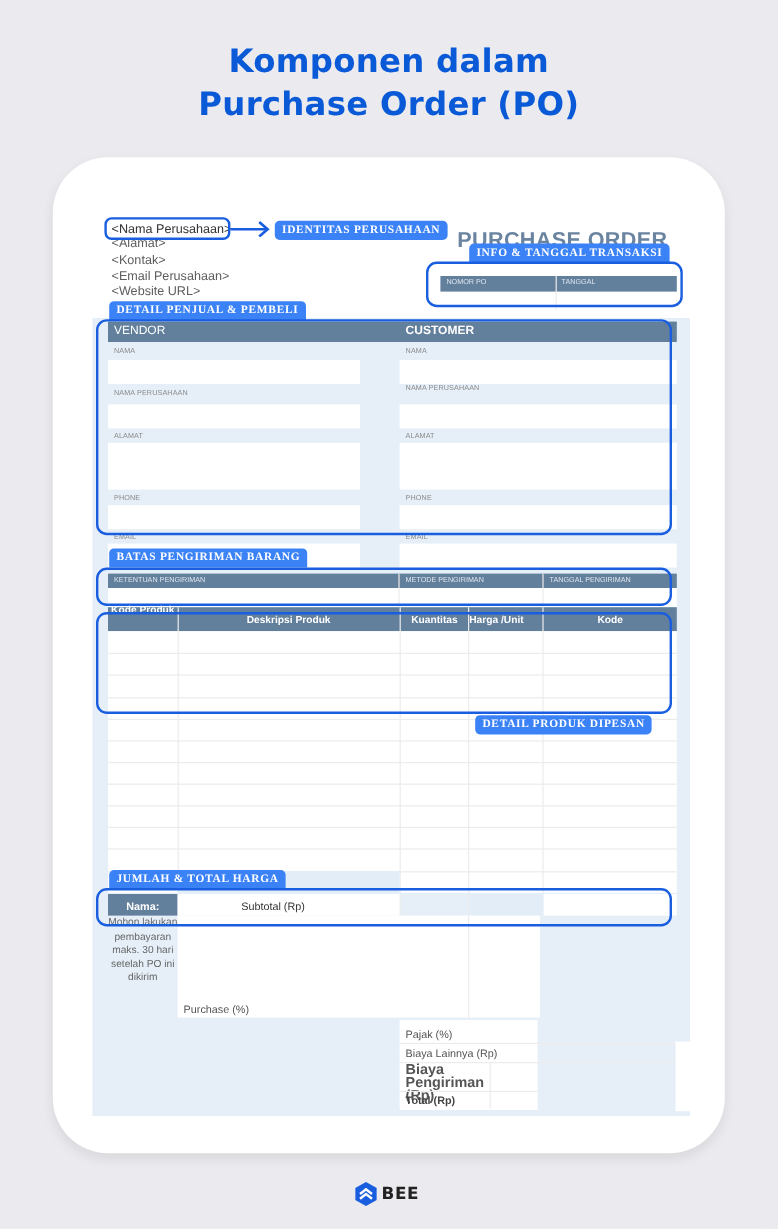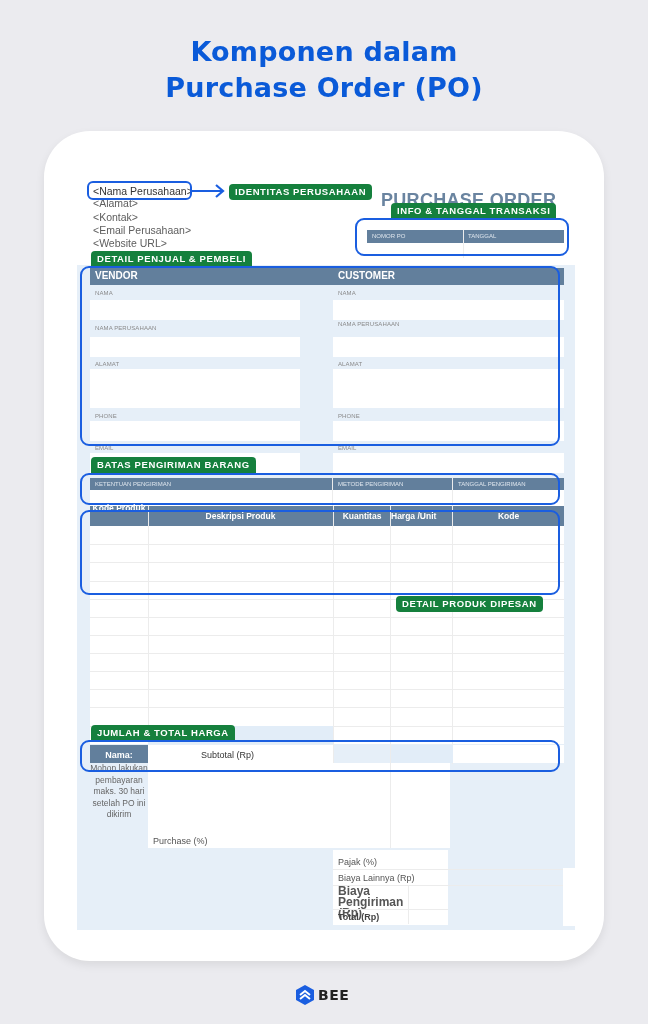--- a/index.html
+++ b/index.html
@@ -15,21 +15,21 @@
   .abs { position: absolute; }
   .gray-text { color: #5d5d5d; font-size: 10px; }
   .tiny { font-size: 6px; color: #8a8a8a; letter-spacing: 0.1px; }
   .hdr { background: #627f9c; color: #fff; }
 
   
   .doc-bg { position: absolute; left: 77px; top: 265px; width: 498px; height: 665px; background: #e6eff8; }
 
   .field-white { position: absolute; background: #fff; }
 
-  .tag { position: absolute; background: #15803d; color: #fff; font-family: Liberation Sans, sans-serif;
+  .tag { position: absolute; background: #3b82f6; color: #fff; font-family: Liberation Serif, serif;
     font-weight: bold; font-size: 9.5px; line-height: 14px; padding: 1px 6px; border-radius: 4px 4px 0 0; letter-spacing: 0.6px; white-space: nowrap; }
   .tag.round { border-radius: 4px; }
 
   .outline { position: absolute; border: 2px solid #1a5ee0; border-radius: 9px; }
 
   .grid-line-h { position: absolute; height: 1px; background: #ececec; }
   .grid-line-v { position: absolute; width: 1px; background: #ececec; }
 
   .logo { position: absolute; left: 296px; top: 985px; display: flex; align-items: center; gap: 4px; }
   .logo-text { font-family: "DejaVu Sans", sans-serif; font-weight: bold; font-size: 14px; color: #222; letter-spacing: 0.5px; }
@@ -63,21 +63,21 @@
 <div class="tag" style="left:391px; top:203px;">INFO &amp; TANGGAL TRANSAKSI</div>
 <div class="abs hdr" style="left:367px; top:230px; width:197px; height:13px;"></div>
 <div class="abs" style="left:372px; top:233px; font-size:6px; color:#dfe6ee;">NOMOR PO</div>
 <div class="abs" style="left:468px; top:233px; font-size:6px; color:#dfe6ee;">TANGGAL</div>
 <div class="grid-line-v" style="left:463px; top:230px; height:28px;"></div>
 <div class="outline" style="left:355px; top:218px; width:214px; height:38px;"></div>
 
 <div class="doc-bg"></div>
 
 <div class="abs hdr" style="left:90px; top:268px; width:474px; height:17px;"></div>
-<div class="abs" style="left:95px; top:270px; font-size:10px; font-weight:bold; color:#fff;">VENDOR</div>
+<div class="abs" style="left:95px; top:270px; font-size:10px; font-weight:normal; color:#fff;">VENDOR</div>
 <div class="abs" style="left:338px; top:270px; font-size:10px; font-weight:bold; color:#fff;">CUSTOMER</div>
 
 <div class="abs tiny" style="left:95px; top:290px;">NAMA</div>
 <div class="field-white" style="left:90px; top:300px; width:210px; height:20px;"></div>
 <div class="abs tiny" style="left:95px; top:325px;">NAMA PERUSAHAAN</div>
 <div class="field-white" style="left:90px; top:337px; width:210px; height:20px;"></div>
 <div class="abs tiny" style="left:95px; top:361px;">ALAMAT</div>
 <div class="field-white" style="left:90px; top:369px; width:210px; height:39px;"></div>
 <div class="abs tiny" style="left:95px; top:413px;">PHONE</div>
 <div class="field-white" style="left:90px; top:421px; width:210px; height:20px;"></div>

